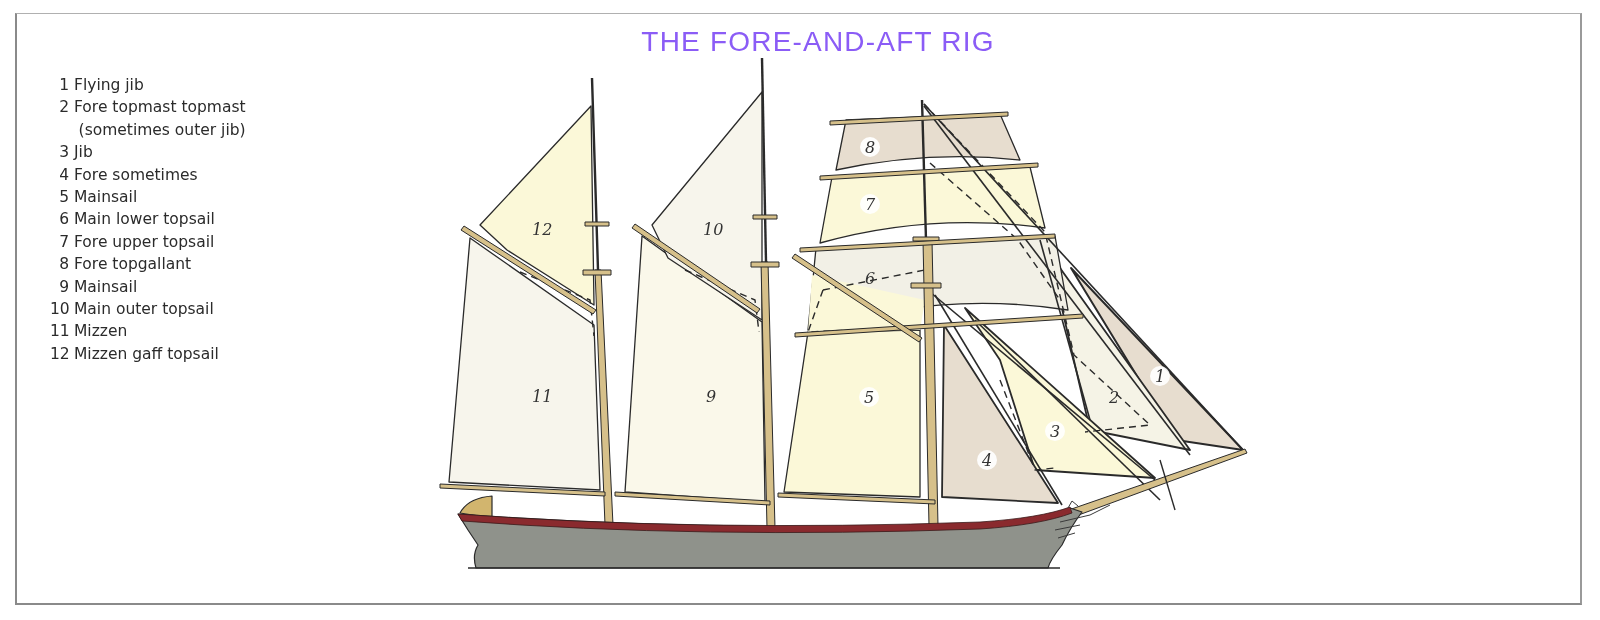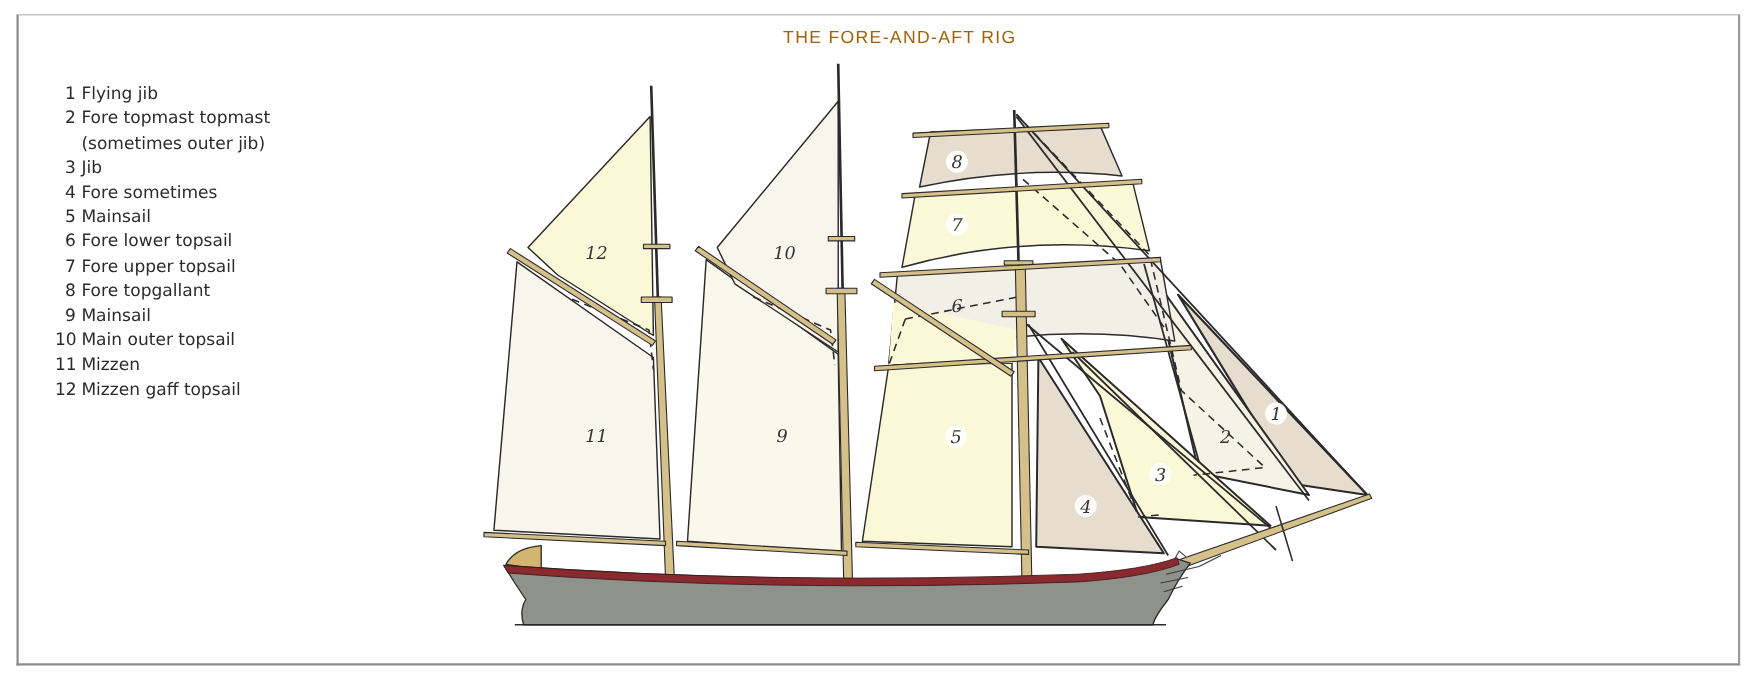--- a/index.html
+++ b/index.html
@@ -1,23 +1,23 @@
 <!DOCTYPE html>
 <html><head>
 <meta charset="utf-8">
 <style>
   html, body { margin: 0; padding: 0; background: #ffffff; }
   body { width: 1600px; height: 620px; position: relative; overflow: hidden; font-family: "Liberation Sans", sans-serif; }
   .frame { position: absolute; left: 15px; top: 13px; width: 1567px; height: 592px; border-left: 2px solid #8a8a8a; border-top: 1px solid #b0b0b0; border-right: 2px solid #9a9a9a; border-bottom: 2px solid #8a8a8a; box-sizing: border-box; }
-  .title { position: absolute; left: 0; top: 26px; width: 100%; text-align: center; padding-left: 0; font-family: "Liberation Sans", sans-serif; font-size: 16px; letter-spacing: 1.2px; color: #a16207; font-weight: normal; }
+  .title { position: absolute; left: 0; top: 26px; width: 100%; text-align: center; padding-left: 0; font-family: "Liberation Sans", sans-serif; font-size: 28px; letter-spacing: 1.2px; color: #8b5cf6; font-weight: normal; }
   .title span { position: relative; left: 18px; }
   .legend { position: absolute; left: 50px; top: 74px; font-family: "DejaVu Sans", sans-serif; font-size: 15.5px; color: #2b2b2b; line-height: 22.4px; }
   .legend .row { display: flex; white-space: nowrap; }
   .legend .num { width: 24px; text-align: right; padding-right: 5px; box-sizing: border-box; }
-  .legend .cont { padding-left: 24px; }
+  .legend .cont { padding-left: 24px; justify-content: flex-end; }
   svg.ship { position: absolute; left: 0; top: 0; }
   .sailnum { font-family: "DejaVu Serif", serif; font-style: italic; font-size: 16px; fill: #333; }
 </style>
 </head>
 <body>
 
 <div class="frame"></div>
 
 <div class="title"><span>THE FORE-AND-AFT RIG</span></div>
 
@@ -40,21 +40,21 @@
   <div class="row">
       <span class="num">4</span>
       <span>Fore sometimes</span>
     </div>
   <div class="row">
       <span class="num">5</span>
       <span>Mainsail</span>
     </div>
   <div class="row">
       <span class="num">6</span>
-      <span>Fore lower topsail</span>
+      <span>Main lower topsail</span>
     </div>
   <div class="row">
       <span class="num">7</span>
       <span>Fore upper topsail</span>
     </div>
   <div class="row">
       <span class="num">8</span>
       <span>Fore topgallant</span>
     </div>
   <div class="row">

